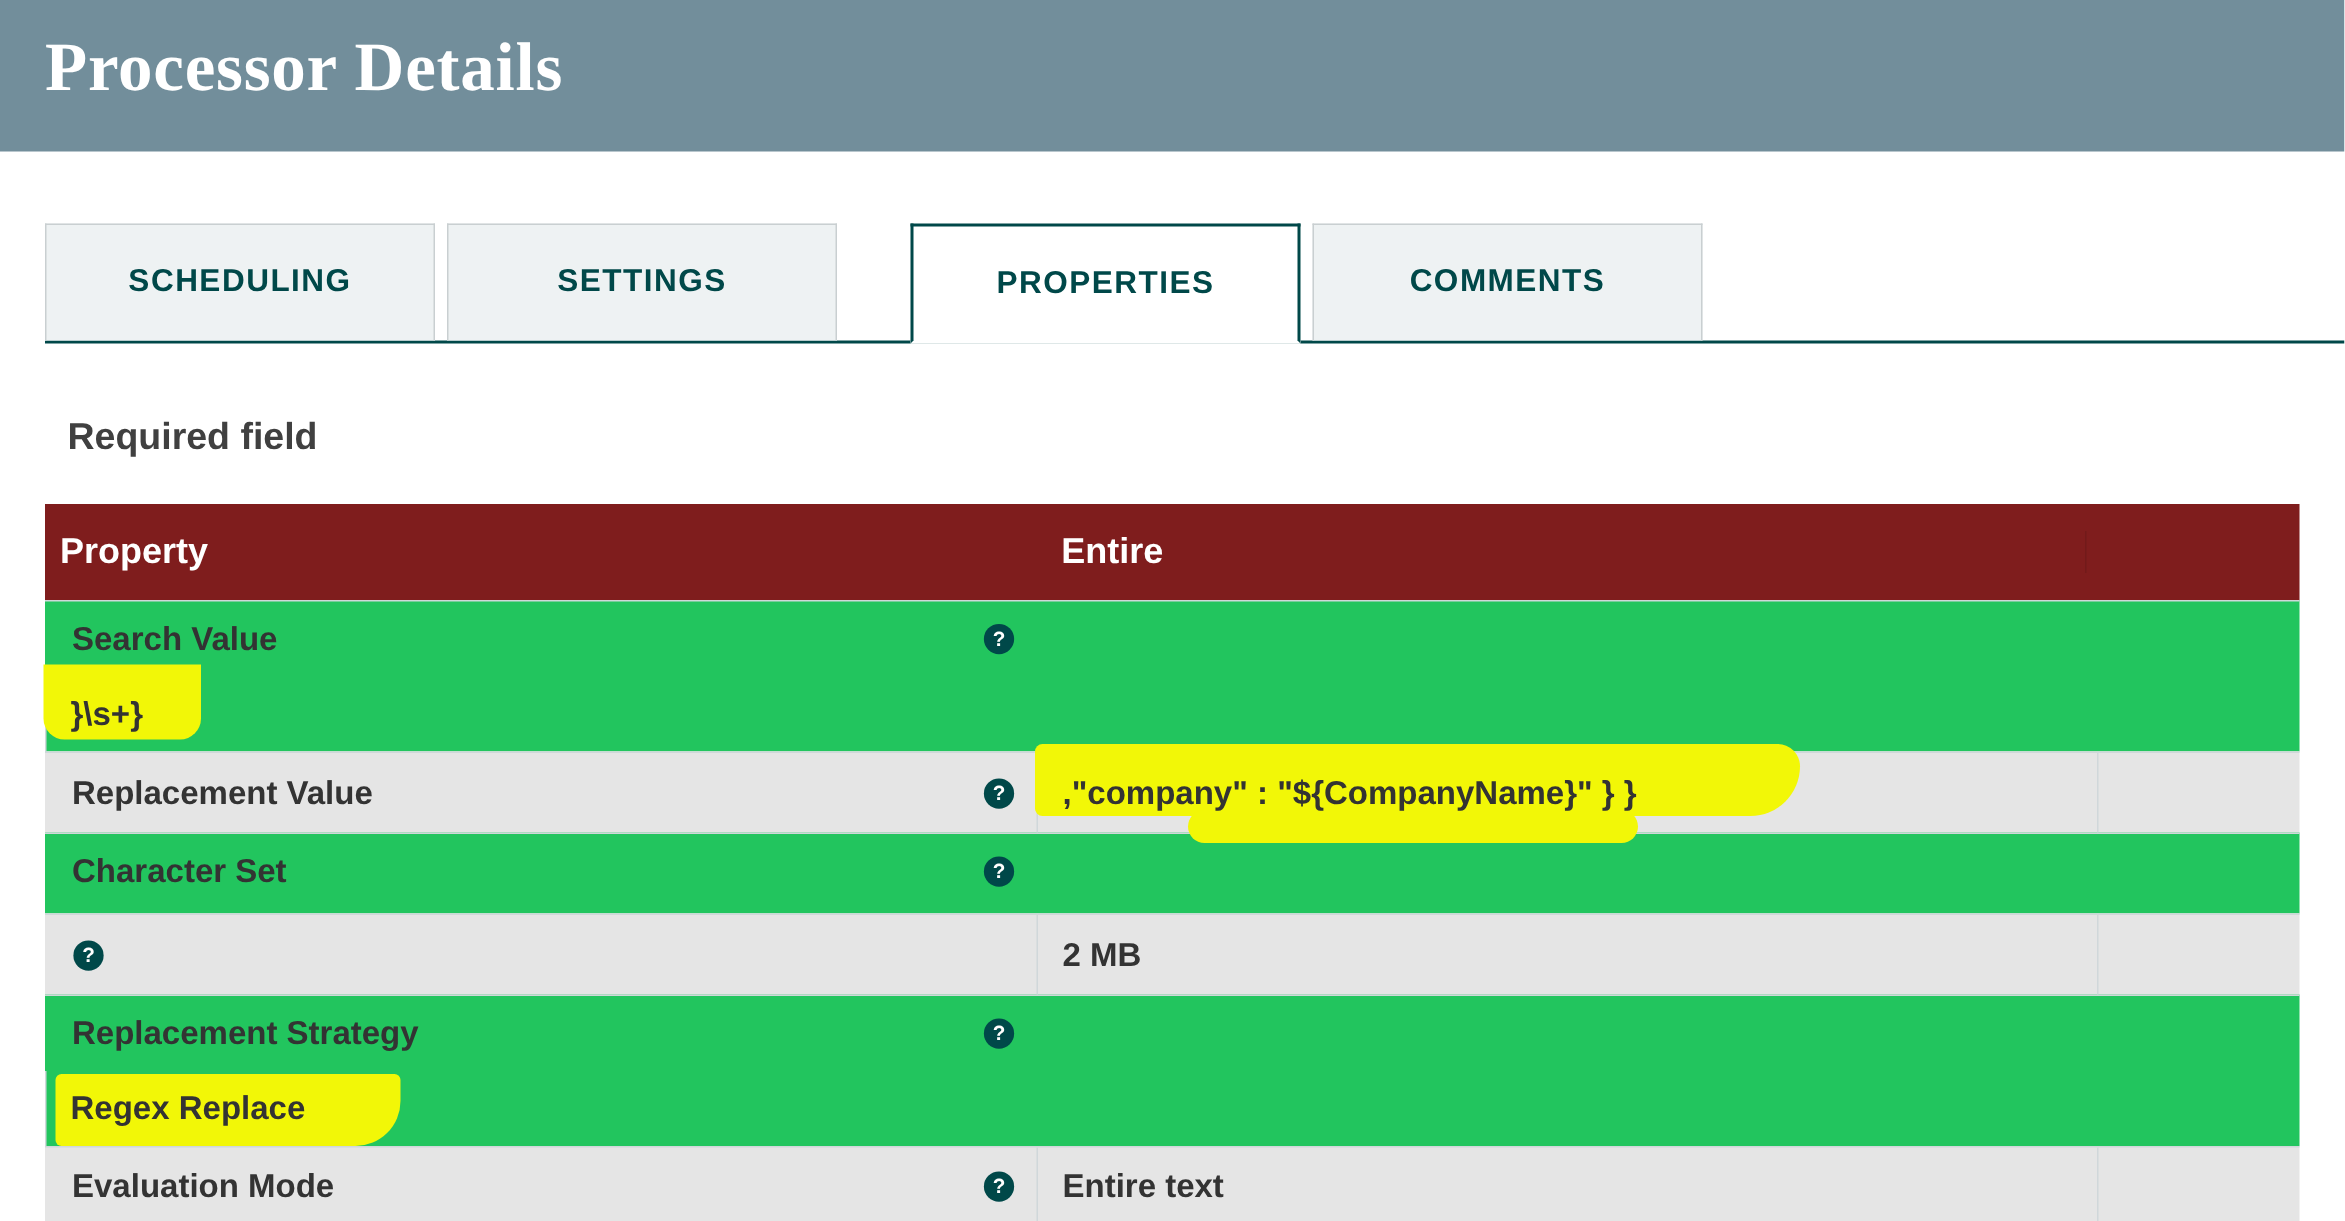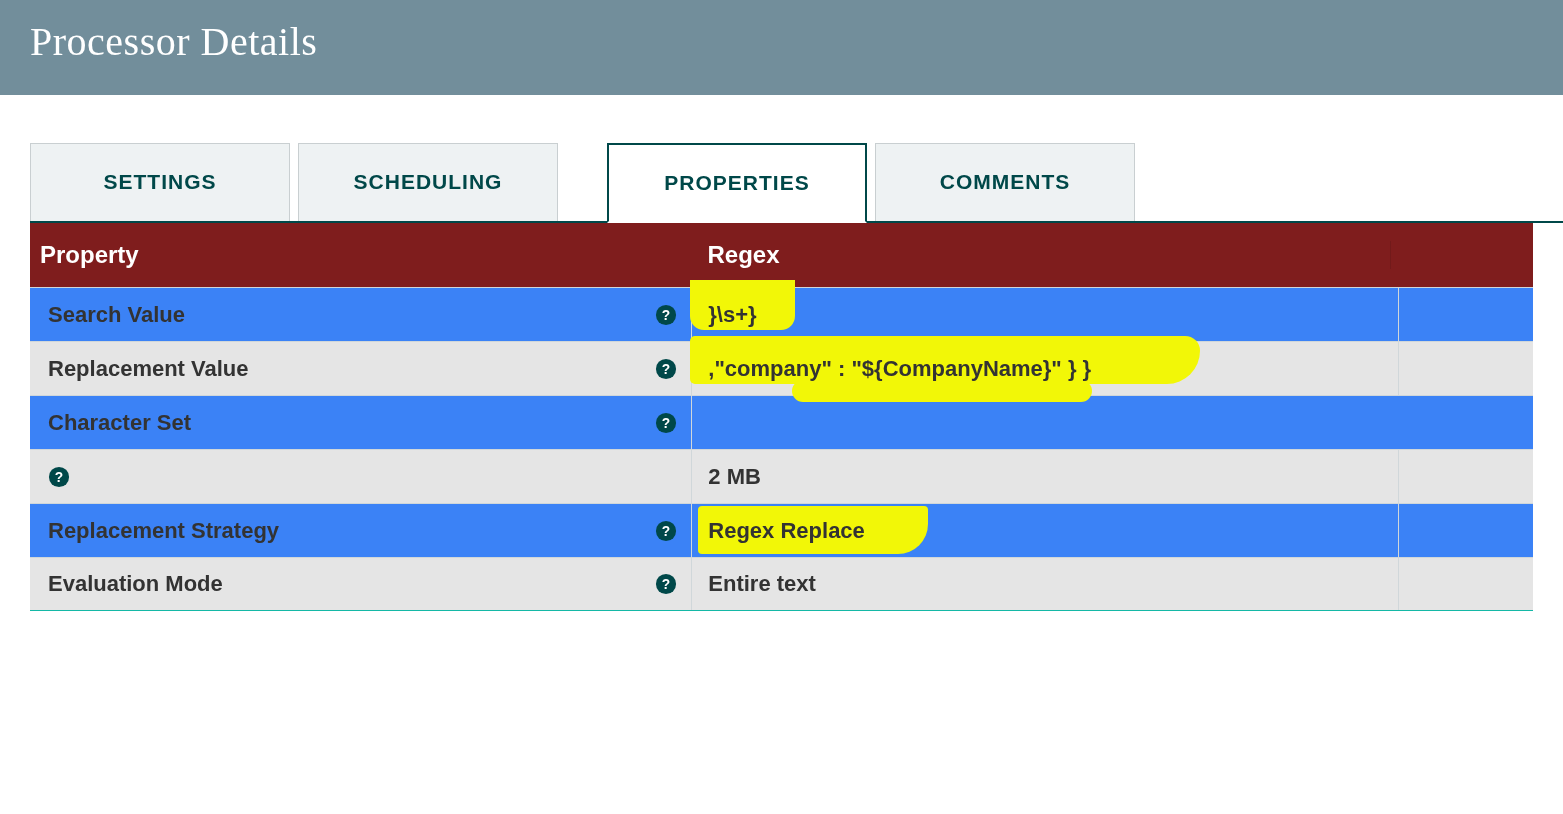--- a/index.html
+++ b/index.html
@@ -7,22 +7,22 @@
     font-family: "Helvetica Neue", Arial, sans-serif;
     background: #ffffff;
     color: #333;
   }
   .header-bar {
     background: #728e9b;
     padding: 18px 30px 30px 30px;
   }
   .header-title {
     color: #ffffff;
-    font-size: 40px;
-    font-weight: 400;
+    font-size: 46px;
+    font-weight: 700;
     font-family: Georgia, "Times New Roman", serif;
     letter-spacing: 0.5px;
   }
   .content {
     padding: 0 0 0 30px;
   }
   .tabs {
     display: flex;
     border-bottom: 2px solid #004849;
     margin-top: 48px;
@@ -71,21 +71,21 @@
   .table-row {
     display: flex;
     border-top: 1px solid #d0d7da;
     font-size: 22px;
     font-weight: 600;
     color: #333;
     min-height: 54px;
     align-items: stretch;
   }
   .table-row.even { background: #e5e5e5; }
-  .table-row.odd { background: #3b82f6; }
+  .table-row.odd { background: #22c55e; flex-direction: column; }
   .table-row:last-child { border-bottom: 1px solid #14b8a6; }
   .row-property {
     width: 44%;
     display: flex;
     align-items: center;
     padding: 12px 10px 12px 18px;
     justify-content: space-between;
   }
   .row-value {
     width: 47%;
@@ -114,31 +114,32 @@
 </head>
 <body>
 
 <div class="header-bar">
   <div class="header-title">Processor Details</div>
 </div>
 
 <div class="content">
 
   <div class="tabs">
+    <div class="tab">SCHEDULING</div>
     <div class="tab">SETTINGS</div>
-    <div class="tab">SCHEDULING</div>
     <div class="tab active">PROPERTIES</div>
     <div class="tab">COMMENTS</div>
   </div>
 
+  <div class="required-label">Required field</div>
 
   <div class="prop-table">
     <div class="table-header">
       <div class="col-property">Property</div>
-      <div class="col-value">Regex</div>
+      <div class="col-value">Entire</div>
       <div class="col-indicator"></div>
     </div>
 
     <div class="table-row odd">
       <div class="row-property">
         <span class="prop-name">Search Value</span>
         <span class="help-icon">
           <svg viewBox="0 0 24 24">
               <circle cx="12" cy="12" r="11"></circle>
               <text x="12" y="17" text-anchor="middle" font-size="15" font-weight="bold" fill="#fff">?</text>

